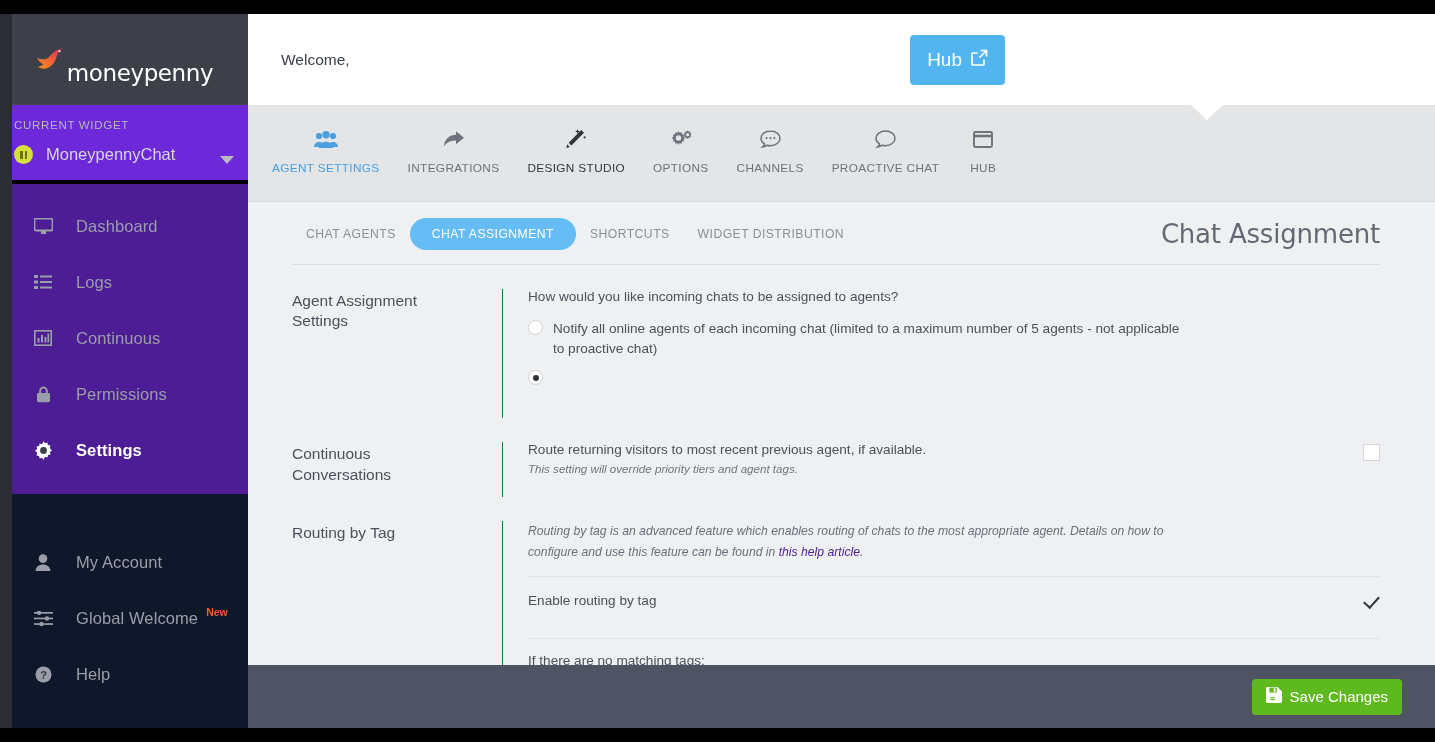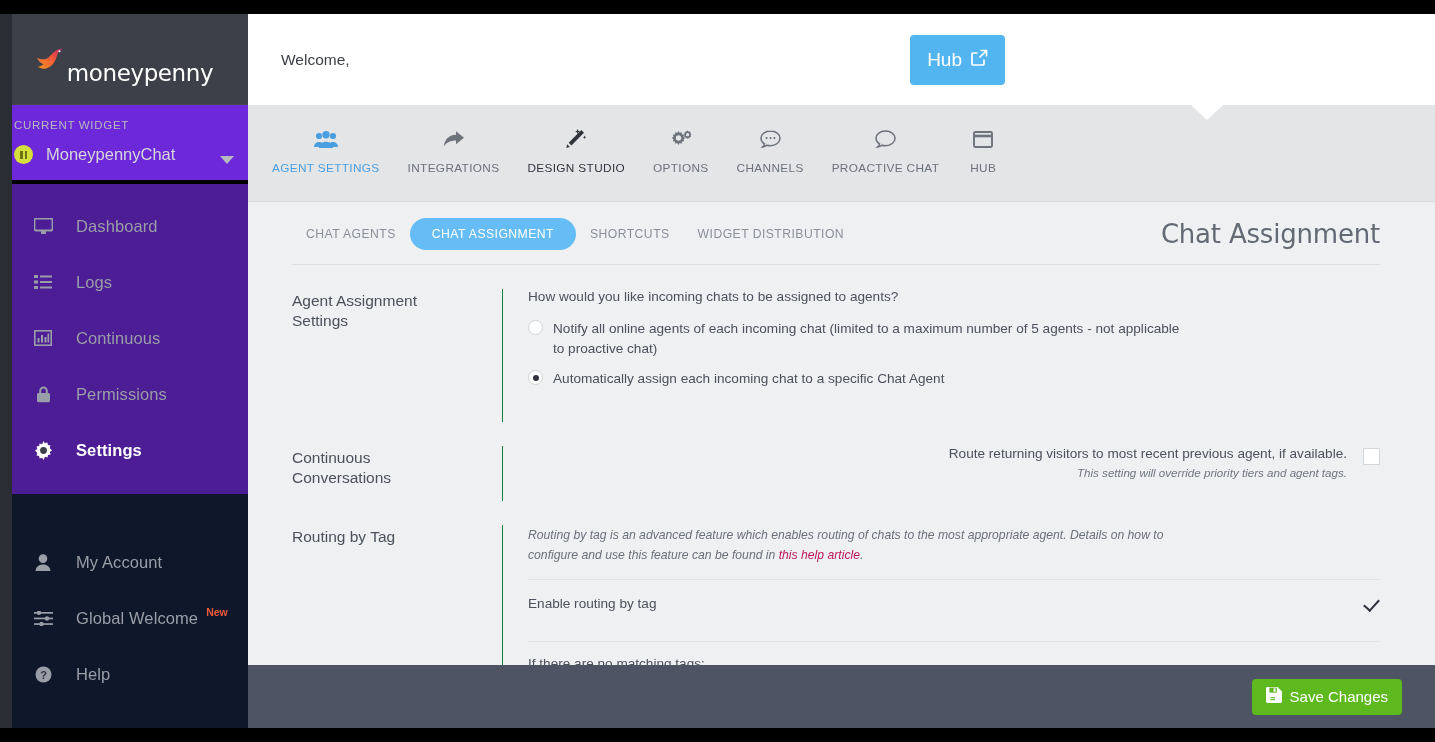--- a/index.html
+++ b/index.html
@@ -316,21 +316,20 @@
   .opt-txt {
     font-size: 13.6px;
     color: #4c515b;
     line-height: 1.45;
     max-width: 640px;
   }
 
   .inline-row {
     display: flex;
     align-items: flex-start;
-    text-align: right;
   }
   .inline-row .grow { flex: 1 1 auto; min-width: 0; }
   .note-main { font-size: 13.6px; color: #4c515b; margin-bottom: 5px; }
   .note-sub { font-size: 11.6px; color: #70757f; font-style: italic; }
 
   .checkbox {
     width: 17px; height: 17px;
     border: 1px solid #d3d6da;
     background: #fff;
     flex: 0 0 17px;
@@ -353,21 +352,21 @@
     transform: rotate(42deg);
   }
 
   .desc-italic {
     font-size: 12.2px;
     color: #6b707a;
     font-style: italic;
     line-height: 1.65;
     max-width: 660px;
   }
-  .desc-italic a { color: #be185d; text-decoration: none; }
+  .desc-italic a { color: #4c1d95; text-decoration: none; }
   .thin-rule { height: 1px; background: #e2e4e7; margin: 14px 0 0 0; }
 
   .tagline-row {
     display: flex;
     align-items: center;
     padding: 14px 0;
   }
   .tagline-row .label { font-size: 13.6px; color: #4c515b; flex: 1 1 auto; }
 
   .sublabel { font-size: 13.6px; color: #4c515b; margin-bottom: 8px; }
@@ -659,21 +658,20 @@
             <div>Settings</div>
           </div>
           <div class="srow-body">
             <div class="q-text">How would you like incoming chats to be assigned to agents?</div>
             <label class="opt">
               <span class="radio"></span>
               <span class="opt-txt">Notify all online agents of each incoming chat (limited to a maximum number of 5 agents - not applicable to proactive chat)</span>
             </label>
             <label class="opt">
               <span class="radio checked"></span>
-              <span class="opt-txt">Automatically assign each incoming chat to a specific Chat Agent</span>
             </label>
           </div>
         </div>
 
         <div class="srow">
           <div class="srow-label">
             <div>Continuous</div>
             <div>Conversations</div>
           </div>
           <div class="srow-body">

